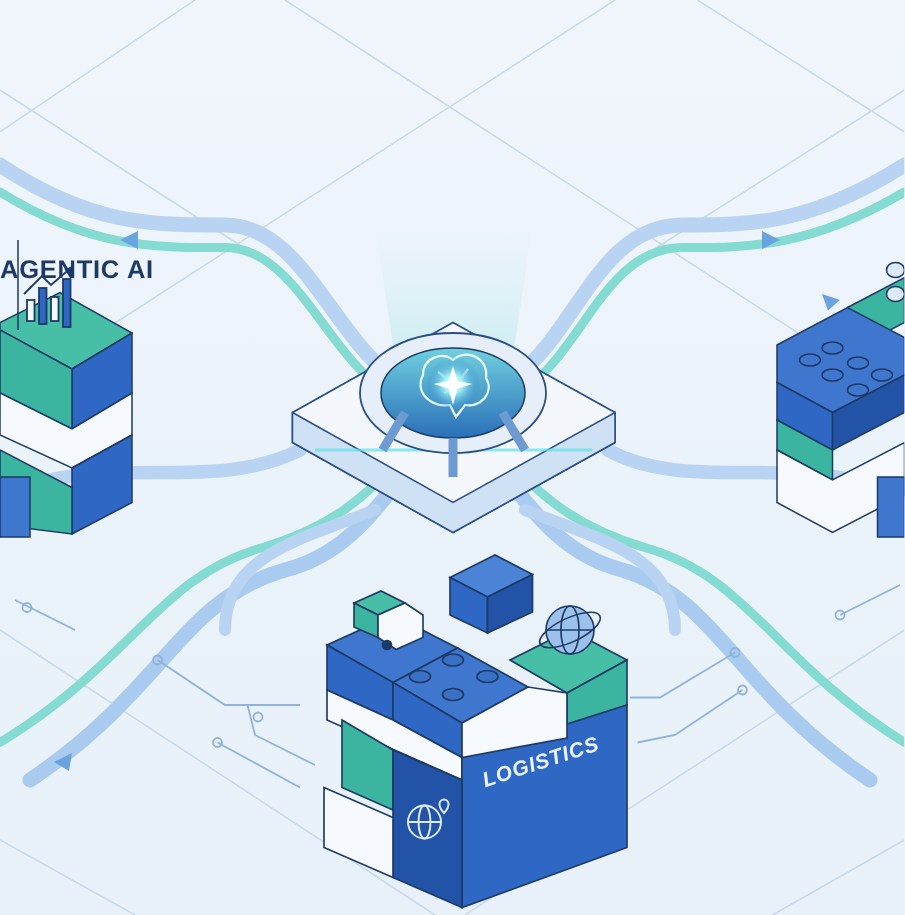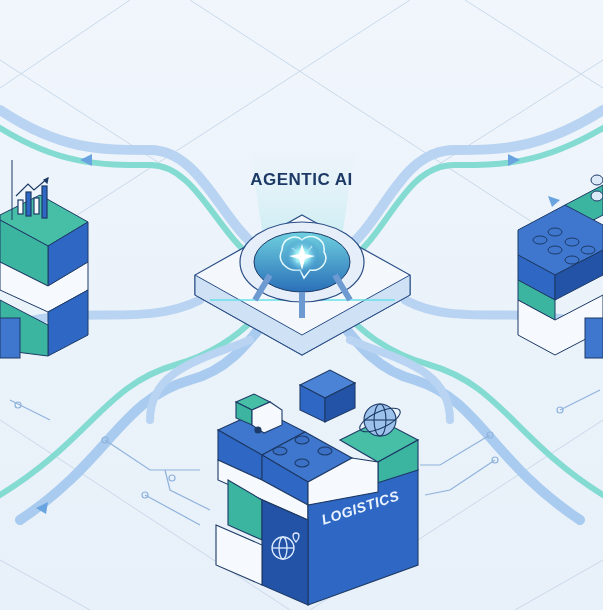--- a/index.html
+++ b/index.html
@@ -1,20 +1,20 @@
 <!DOCTYPE html>
 <html><head>
 <meta charset="utf-8">
 <style>
   html, body { margin: 0; padding: 0; }
   body { width: 603px; height: 610px; overflow: hidden; background: #eef4fb; font-family: "Liberation Sans", sans-serif; }
   .canvas { position: relative; width: 603px; height: 610px; overflow: hidden;
     background: linear-gradient(180deg, #f1f6fc 0%, #eaf2fa 55%, #e8f0f9 100%); }
   svg.scene { position: absolute; left: 0; top: 0; }
-  .title { position: absolute; left: 0; width: 603px; top: 170px; text-align: center;
+  .title { position: absolute; left: 0; width: 603px; top: 170px; text-align: left;
     font-weight: 700; font-size: 17px; letter-spacing: 0.5px; color: #1d3a66; }
   .title span { display: inline-block; transform: translateX(0); }
   .logistics-label { position: absolute; left: 322px; top: 512px; font-weight: 700; font-style: italic;
     font-size: 14px; color: #eaf3ff; transform: rotate(-18deg); transform-origin: left center; letter-spacing: 0.6px; }
 </style>
 </head>
 <body>
 
 <div class="canvas">
   <svg class="scene" width="603" height="610" viewBox="0 0 603 610">

